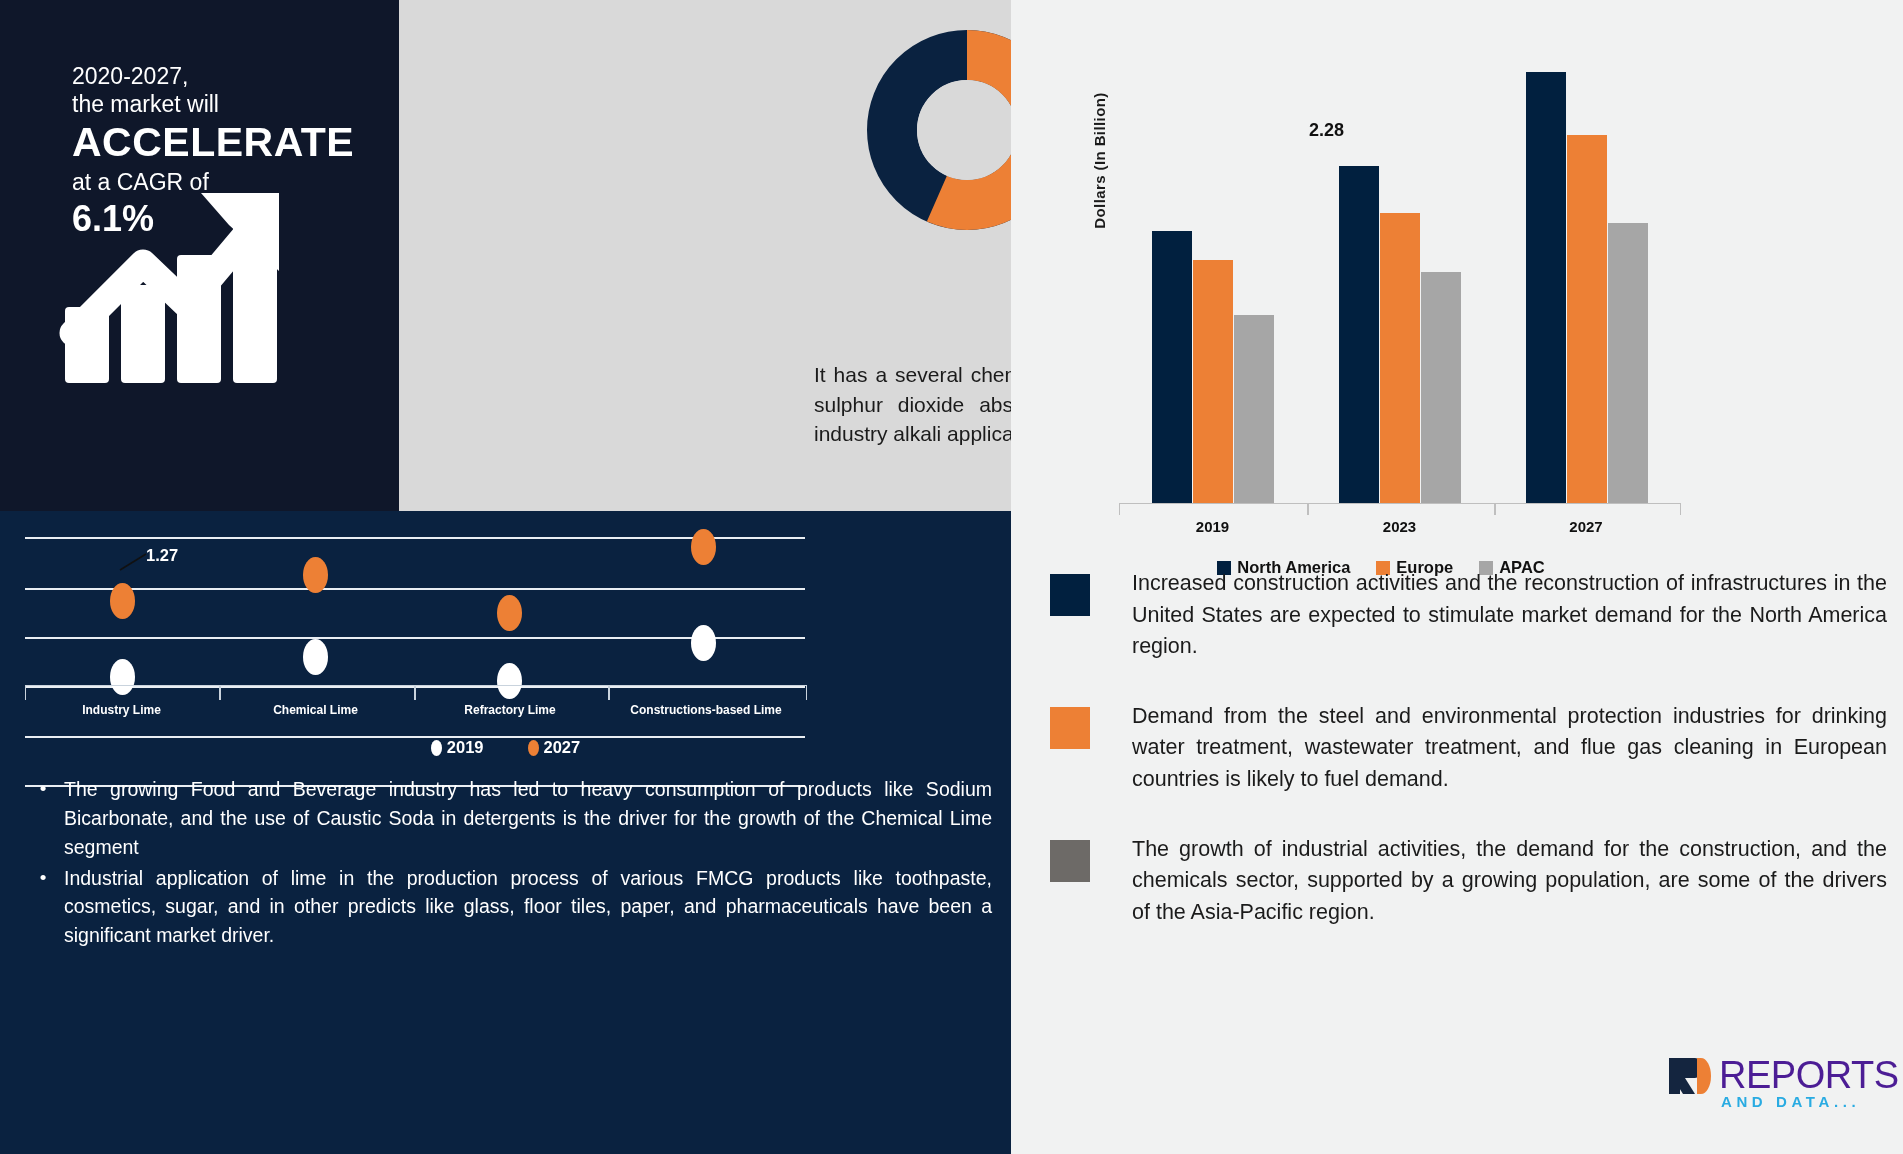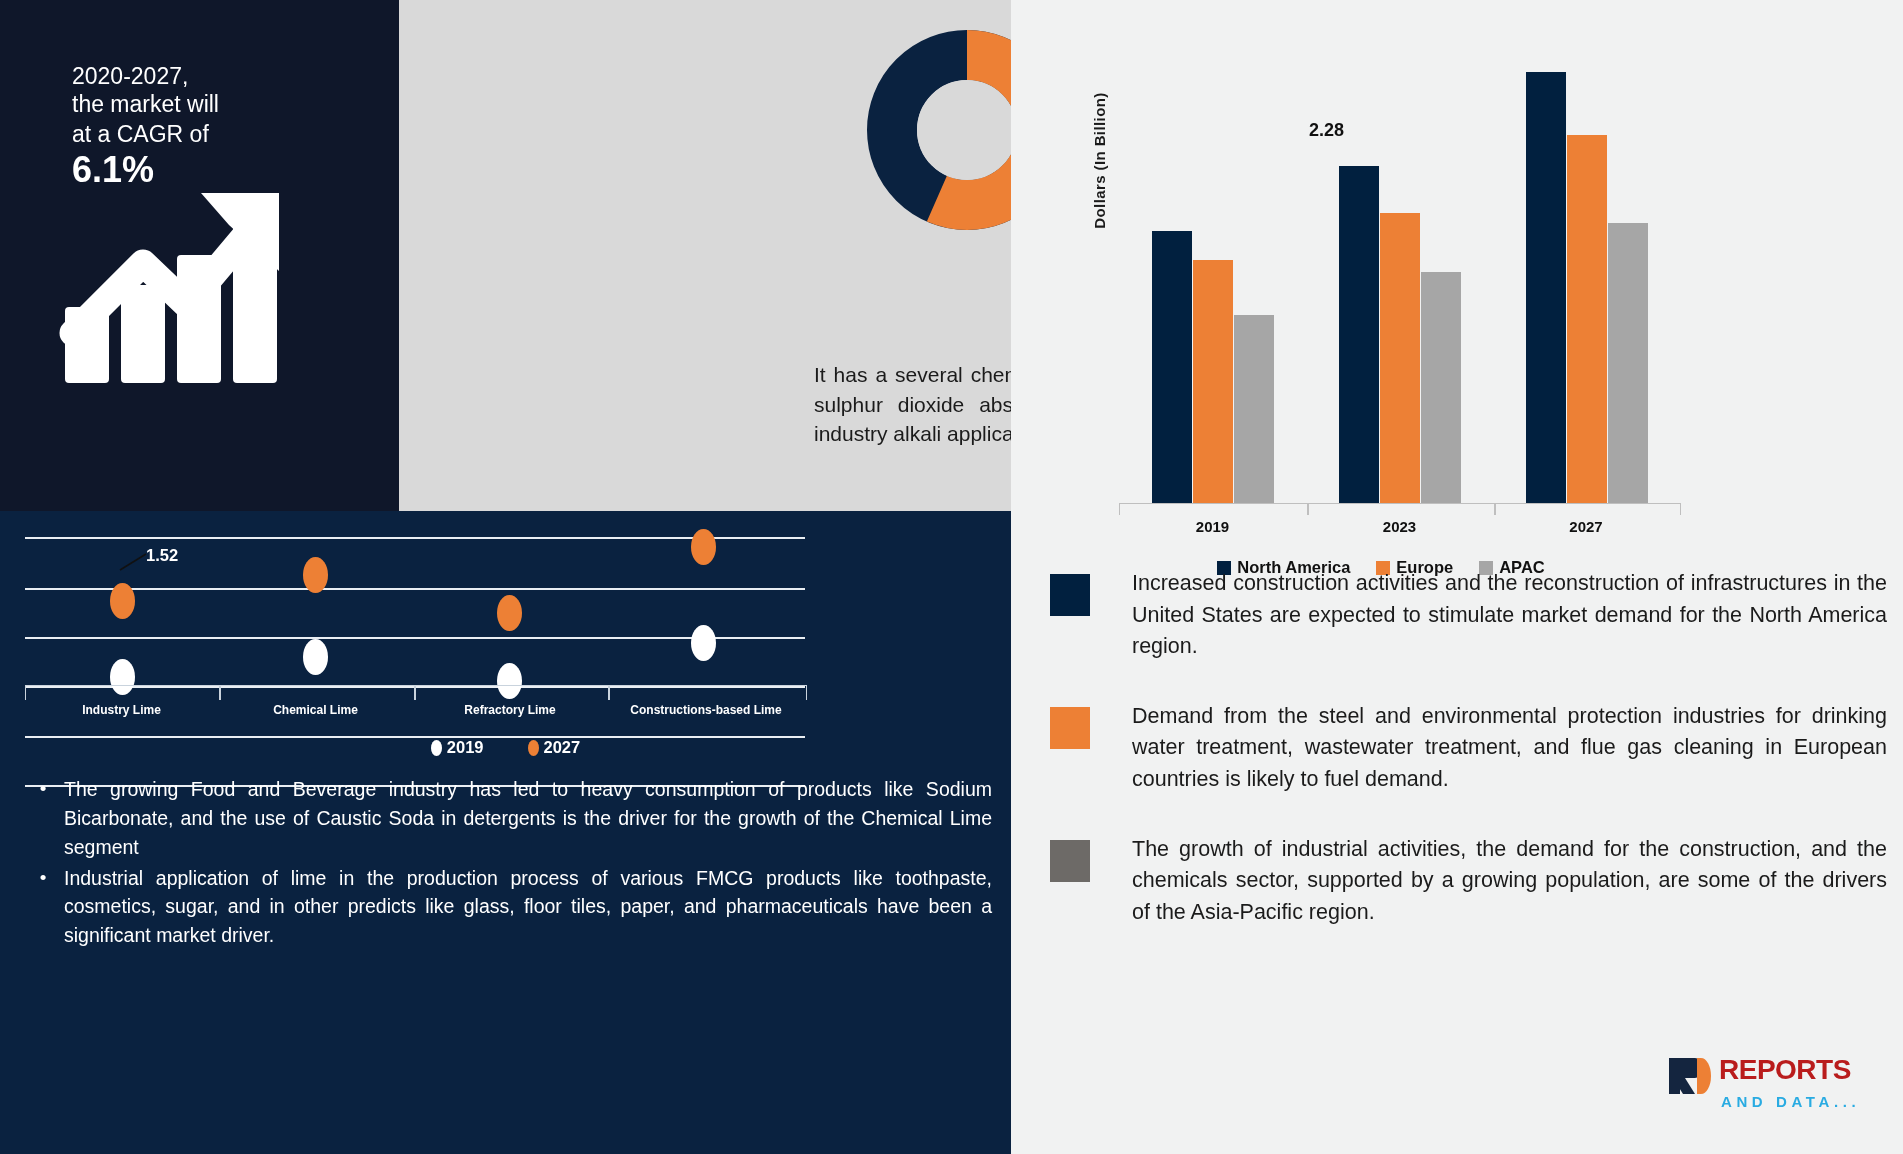--- a/index.html
+++ b/index.html
@@ -83,34 +83,35 @@
   #right-bullets{position:absolute;left:1011px;top:568px;width:892px;}
   .rb-row{display:flex;margin-bottom:38px;}
   .rb-swatch{width:40px;height:42px;flex:none;margin-left:39px;margin-right:42px;margin-top:6px;}
   .rb-swatch.na{background:#01203F;}
   .rb-swatch.eu{background:#ED8035;}
   .rb-swatch.ap{background:#6D6A67;}
   .rb-text{flex:1;padding-right:16px;font-size:21.5px;line-height:1.47;color:#1b1b1b;text-align:justify;}
 
   
   #logo{position:absolute;left:1667px;top:1056px;width:215px;height:62px;}
-  #logo-main{position:absolute;left:52px;top:0;font-size:28px;font-weight:700;
-             color:#b91c1c;letter-spacing:-0.5px;line-height:1;}
+  #logo-main{position:absolute;left:52px;top:0;font-size:38px;font-weight:400;
+             color:#4c1d95;letter-spacing:-0.5px;line-height:1;}
   #logo-sub{position:absolute;left:54px;top:38px;font-size:15px;font-weight:700;
             color:#29ABE2;letter-spacing:4.6px;line-height:1;}
 </style>
 </head>
 <body>
 
 <div id="page">
 
   <div class="panel" id="orange-panel">
     <div id="cagr-text">
       <div class="cagr-line1">2020-2027,</div>
       <div class="cagr-line2">the market will</div>
+      <div class="cagr-big">ACCELERATE</div>
       <div class="cagr-line4">at a CAGR of</div>
       <div class="cagr-pct">6.1%</div>
     </div>
     <svg id="growth-icon" viewBox="0 0 240 200">
       <rect x="10" y="122" width="44" height="76" rx="4" fill="#ffffff"></rect>
       <rect x="66" y="100" width="44" height="98" rx="4" fill="#ffffff"></rect>
       <rect x="122" y="70" width="44" height="128" rx="4" fill="#ffffff"></rect>
       <rect x="178" y="38" width="44" height="160" rx="4" fill="#ffffff"></rect>
       <path d="M18 148 L88 78 L132 120 L196 44" stroke="#ffffff" stroke-width="27" fill="none" stroke-linecap="round" stroke-linejoin="round"></path>
       <path d="M146 8 L224 8 L224 86 L196 60 L174 40 Z" fill="#ffffff"></path>
@@ -148,21 +149,21 @@
     <div class="dot o" style="left:691px;top:18px;"></div>
 
     <div class="dot w" style="left:110px;top:148px;"></div>
     <div class="dot w" style="left:303px;top:128px;"></div>
     <div class="dot w" style="left:497px;top:152px;"></div>
     <div class="dot w" style="left:691px;top:114px;"></div>
   </div>
   <svg id="leader-line" viewBox="0 0 30 20">
     <path d="M2 18 L28 2" stroke="#111" stroke-width="1.6" fill="none"></path>
   </svg>
-  <div id="dot-label-152">1.52</div>
+  <div id="dot-label-152">1.27</div>
 
   <div id="xaxis">
     <div class="xtick" style="left:193px;"></div>
     <div class="xtick" style="left:388px;"></div>
     <div class="xtick" style="left:582px;"></div>
   </div>
   <div id="xlabels">
     <div class="xlabel" style="left:25px;width:193px;">Industry Lime</div>
     <div class="xlabel" style="left:218px;width:195px;">Chemical Lime</div>
     <div class="xlabel" style="left:413px;width:194px;">Refractory Lime</div>

